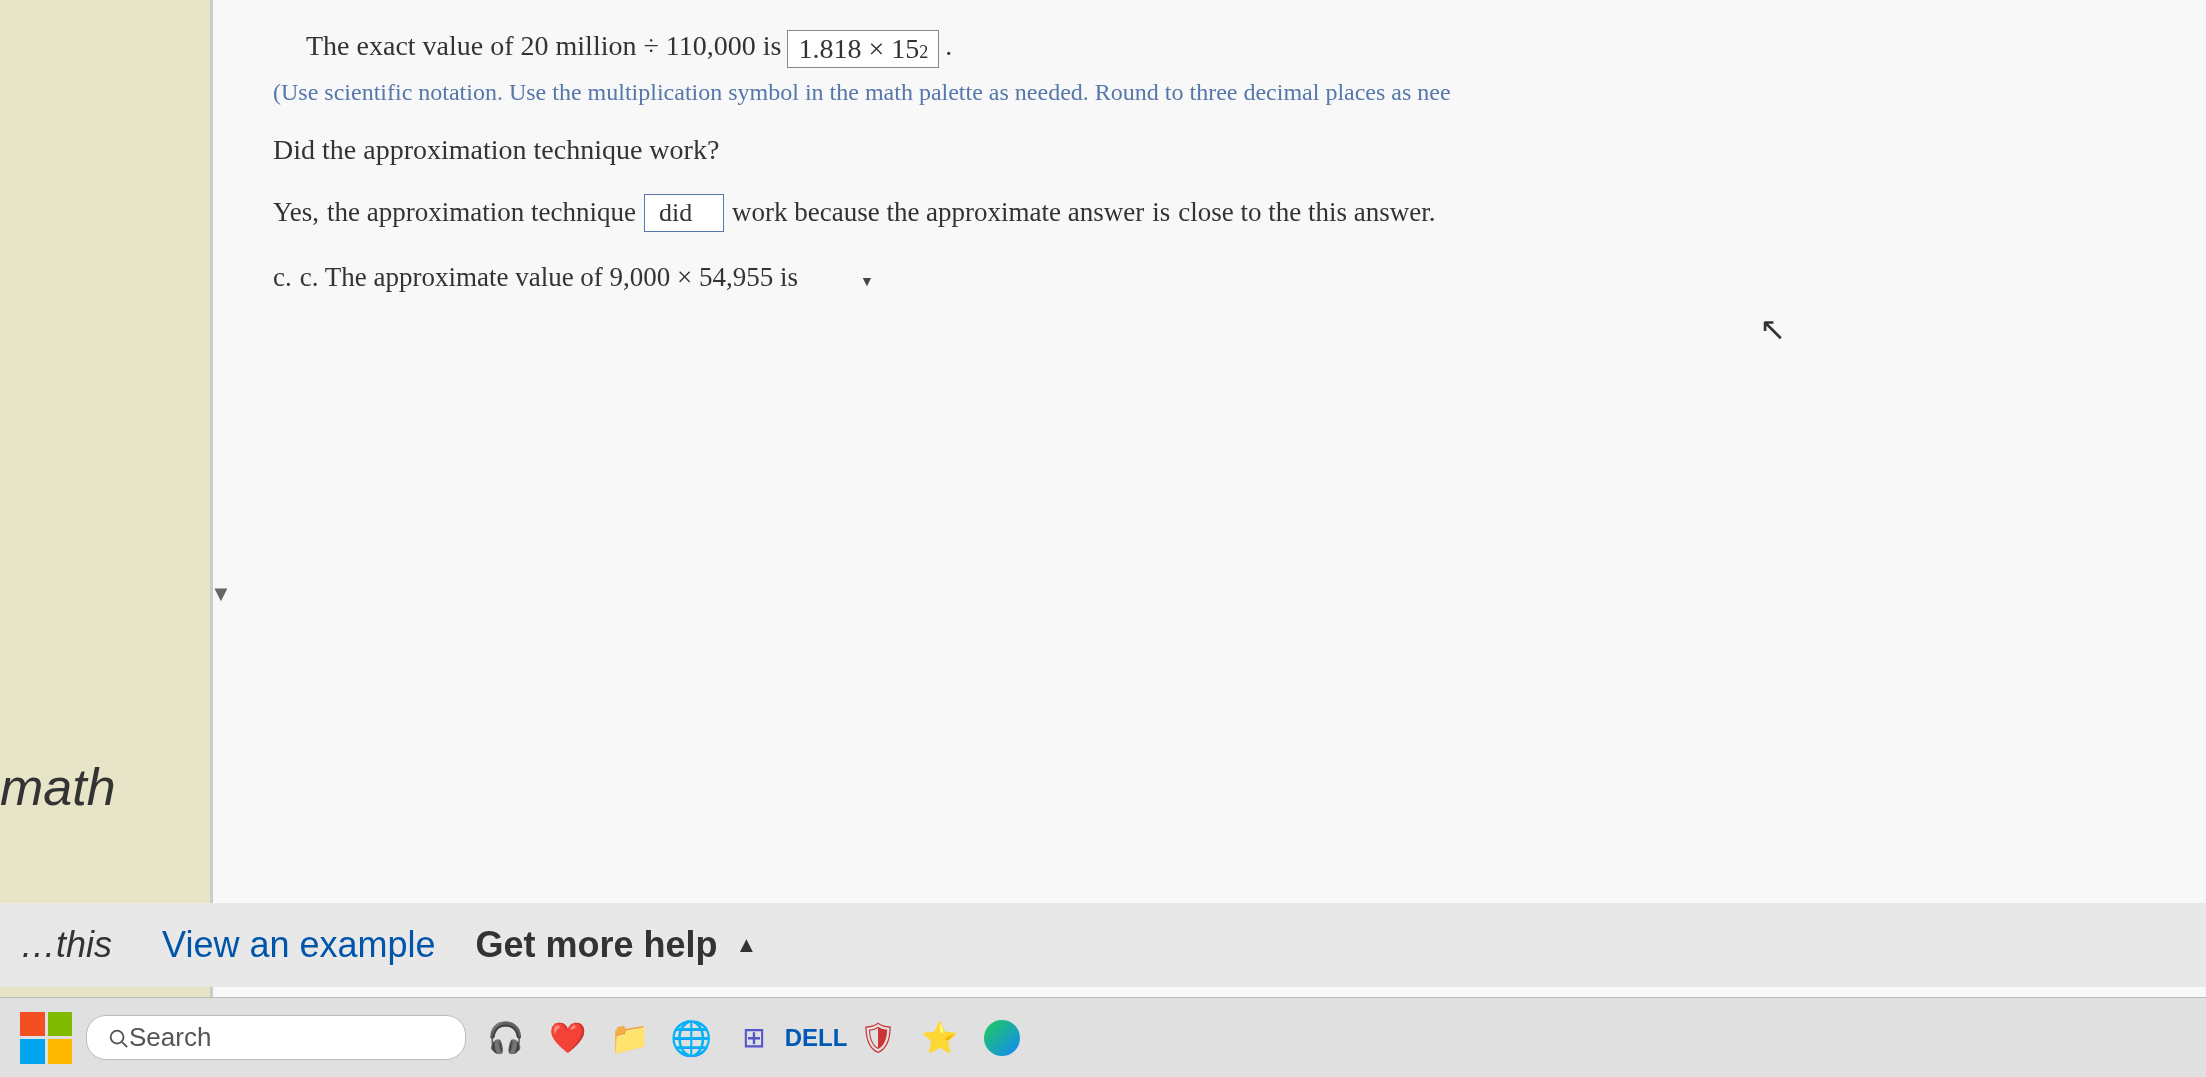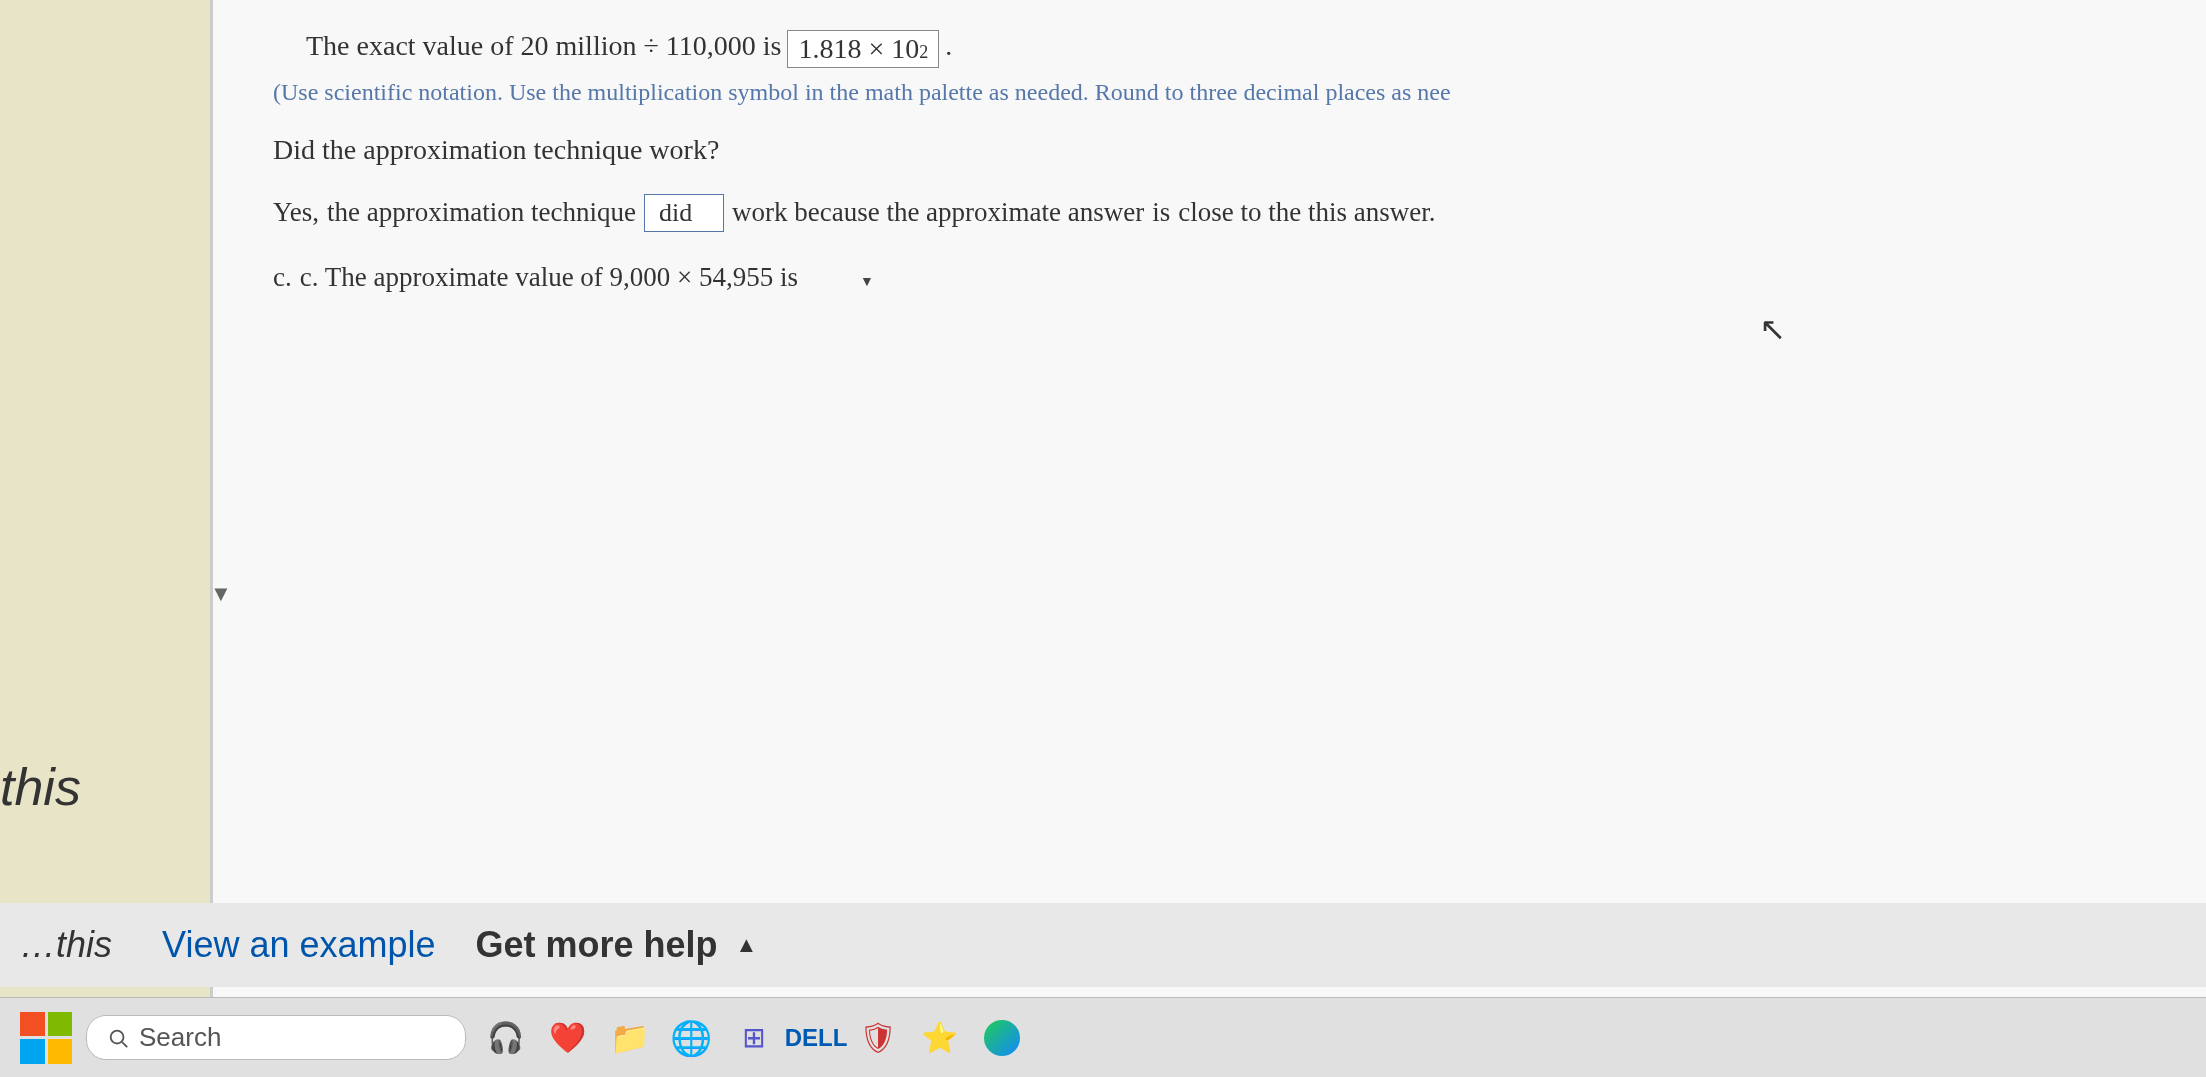--- a/index.html
+++ b/index.html
@@ -192,21 +192,20 @@
     .start-square:nth-child(4) { background: #ffb900; }
 
     .search-bar {
       display: flex;
       align-items: center;
       background: white;
       border: 1px solid #bbb;
       border-radius: 20px;
       padding: 6px 20px;
       width: 380px;
-      gap: 10px;
       cursor: text;
     }
 
     .search-icon-svg {
       width: 22px;
       height: 22px;
       color: #555;
     }
 
     .search-text {
@@ -259,29 +258,29 @@
       font-size: 27px;
       color: #333;
       margin-top: 10px;
     }
   </style>
 </head>
 <body>
 
 <div class="main-content">
   <div class="left-sidebar">
-    <span class="left-sidebar-text">this</span>
+    <span class="left-sidebar-text">math</span>
   </div>
 
   <div class="content-area">
 
     <div class="exact-value-line">
       <span>The exact value of 20 million ÷ 110,000 is</span>
       <span class="boxed">
-        <span>1.818 × 10</span>
+        <span>1.818 × 15</span>
           <span class="superscript">2</span>
       </span>
       <span>.</span>
     </div>
 
     <div class="use-scientific">(Use scientific notation. Use the multiplication symbol in the math palette as needed. Round to three decimal places as nee</div>
 
     <div class="did-approximation">Did the approximation technique work?</div>
 
     <div class="yes-line">

